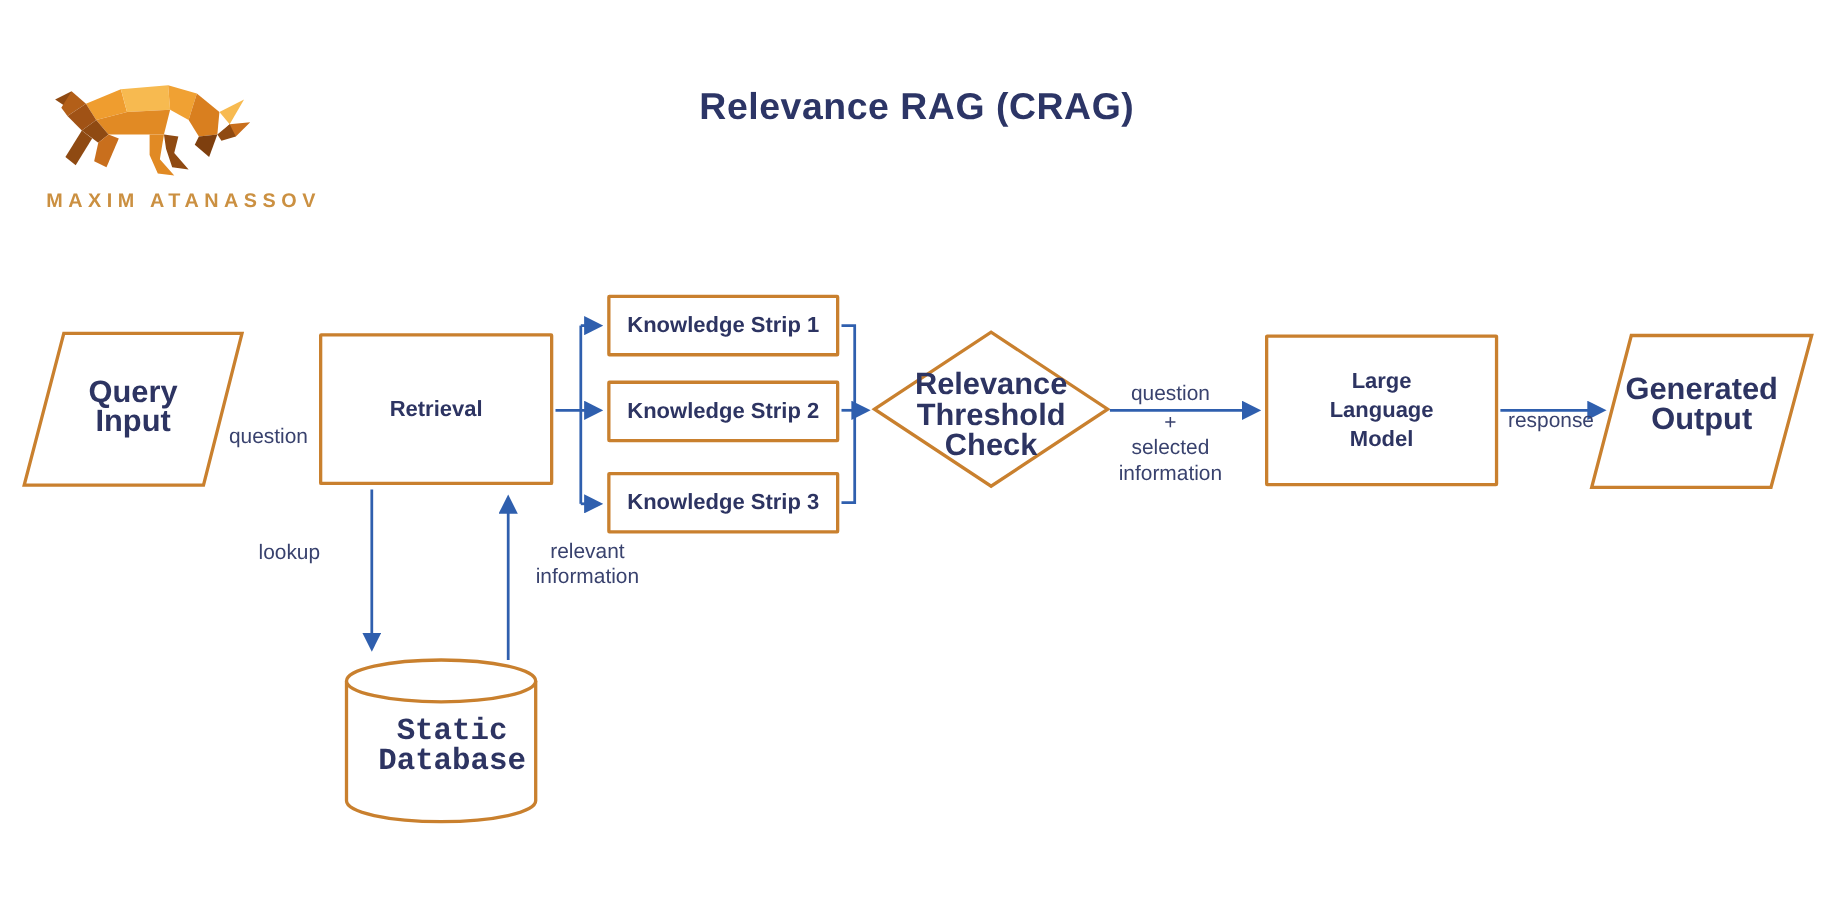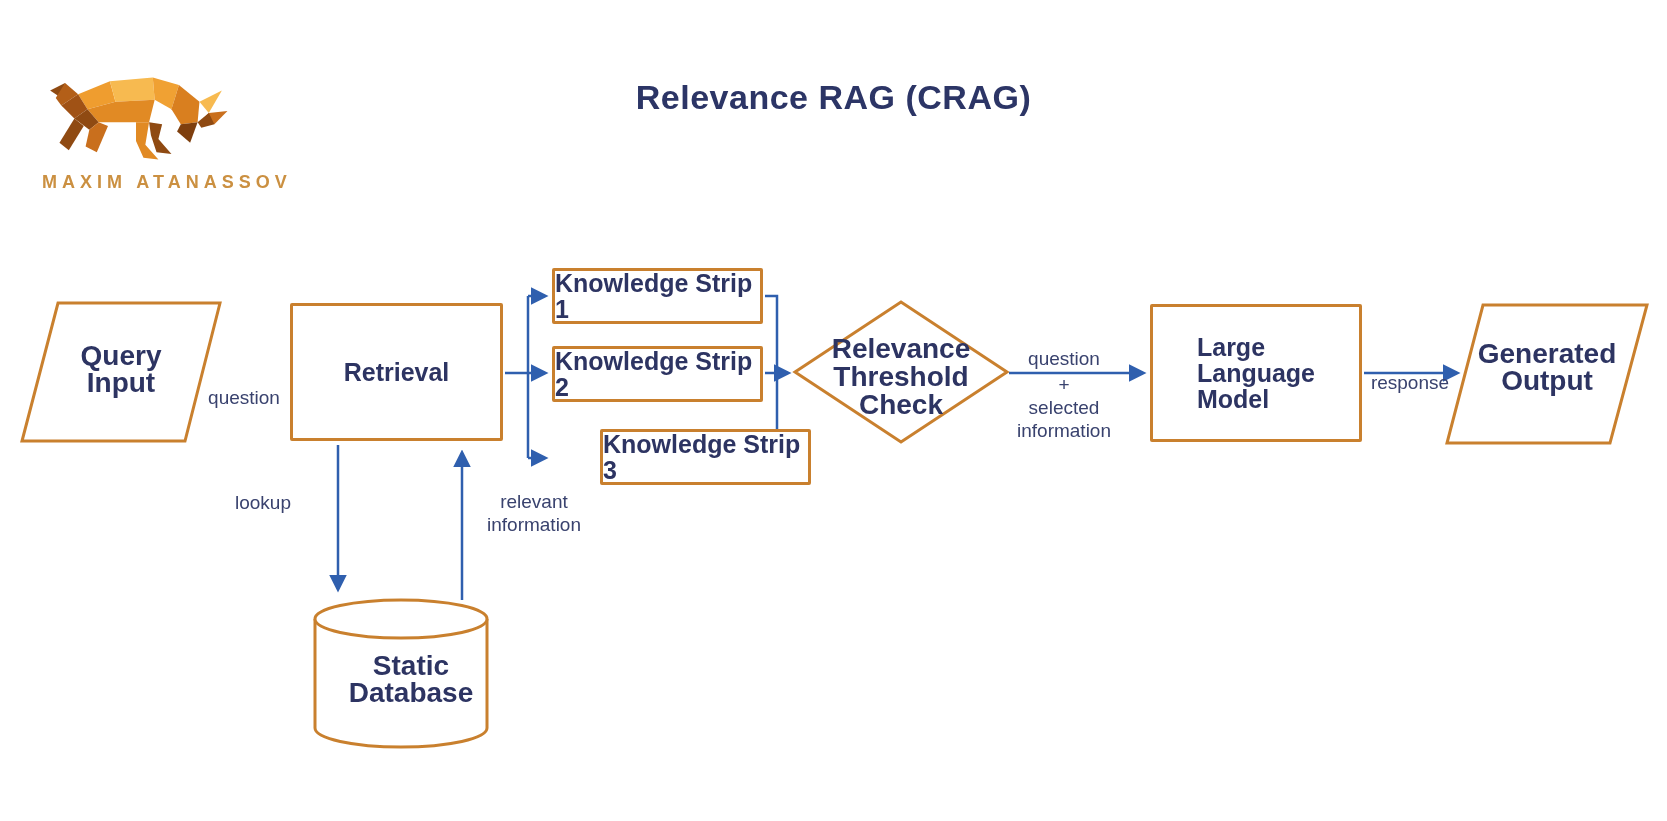--- a/index.html
+++ b/index.html
@@ -14,21 +14,21 @@
   }
   .logo{position:absolute;left:42px;top:70px;width:188px;}
   .logo svg{display:block;width:188px;height:98px;}
   .wordmark{
     margin-top:4px;width:188px;text-align:center;
     font-size:18px;font-weight:600;letter-spacing:5px;color:#cb9041;white-space:nowrap;
   }
   .box{
     position:absolute;box-sizing:border-box;border:3px solid #c9802e;background:#ffffff;
     border-radius:2px;display:flex;align-items:center;justify-content:center;
-    text-align:left;font-weight:700;font-size:25px;line-height:26px;color:#2d3462;
+    text-align:center;font-weight:700;font-size:20px;line-height:26px;color:#2d3462;
     white-space:pre-line;
   }
   .shape-label{
     position:absolute;display:flex;align-items:center;justify-content:center;
     text-align:center;font-weight:700;font-size:28px;line-height:27px;color:#2d3462;
     white-space:pre-line;pointer-events:none;
   }
   .edge-label{
     position:absolute;text-align:center;font-size:19px;line-height:23px;color:#39426e;
     white-space:pre-line;
@@ -88,33 +88,33 @@
       <polygon points="166,56 178,46 184,58 170,62" fill="#8f4a12"></polygon>
     </svg>
     <div class="wordmark">MAXIM ATANASSOV</div>
   </div>
 
   <h1 class="title">Relevance RAG (CRAG)</h1>
 
   <div class="box" style="left:290px;top:303px;width:213px;height:138px;">Retrieval</div>
   <div class="box" style="left:552px;top:268px;width:211px;height:56px;">Knowledge Strip 1</div>
   <div class="box" style="left:552px;top:346px;width:211px;height:56px;">Knowledge Strip 2</div>
-  <div class="box" style="left:552px;top:429px;width:211px;height:56px;margin-left:48px;">Knowledge Strip 3</div>
+  <div class="box" style="left:552px;top:429px;width:211px;height:56px;">Knowledge Strip 3</div>
   <div class="box" style="left:1150px;top:304px;width:212px;height:138px;">Large
 Language
 Model</div>
 
   <div class="shape-label" style="left:22px;top:300px;width:198px;height:138px;">Query
 Input</div>
   <div class="shape-label" style="left:795px;top:308px;width:212px;height:138px;line-height:28px;">Relevance
 Threshold
 Check</div>
   <div class="shape-label" style="left:1447px;top:298px;width:200px;height:138px;">Generated
 Output</div>
-  <div class="shape-label" style="left:315px;top:622px;width:192px;height:114px;">Static
+  <div class="shape-label" style="left:315px;top:622px;width:192px;height:114px;font-family:Liberation Mono, monospace;">Static
 Database</div>
 
   <div class="edge-label" style="left:194px;top:386px;width:100px;">question</div>
   <div class="edge-label" style="left:213px;top:491px;width:100px;">lookup</div>
   <div class="edge-label" style="left:464px;top:490px;width:140px;">relevant
 information</div>
   <div class="edge-label" style="left:1004px;top:347px;width:120px;">question</div>
   <div class="edge-label" style="left:1004px;top:373px;width:120px;">+
 selected
 information</div>

